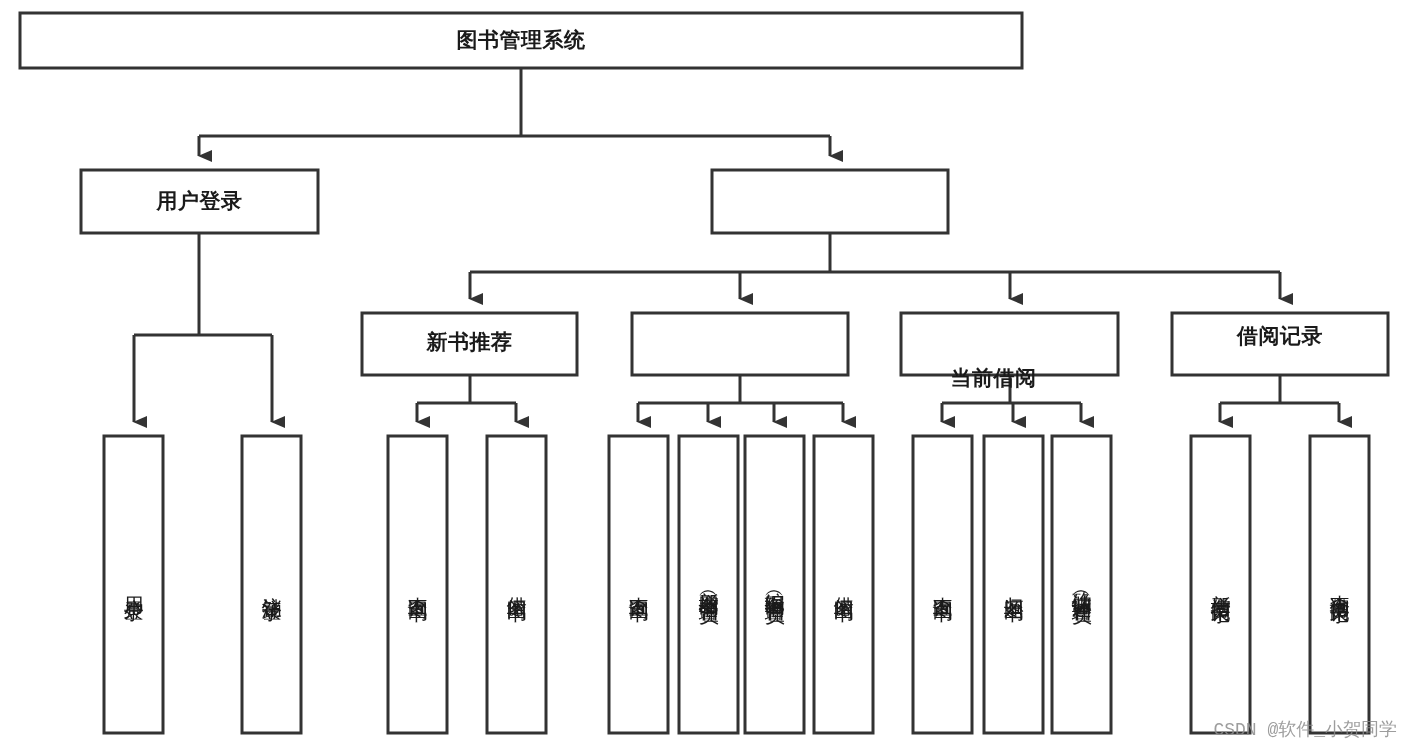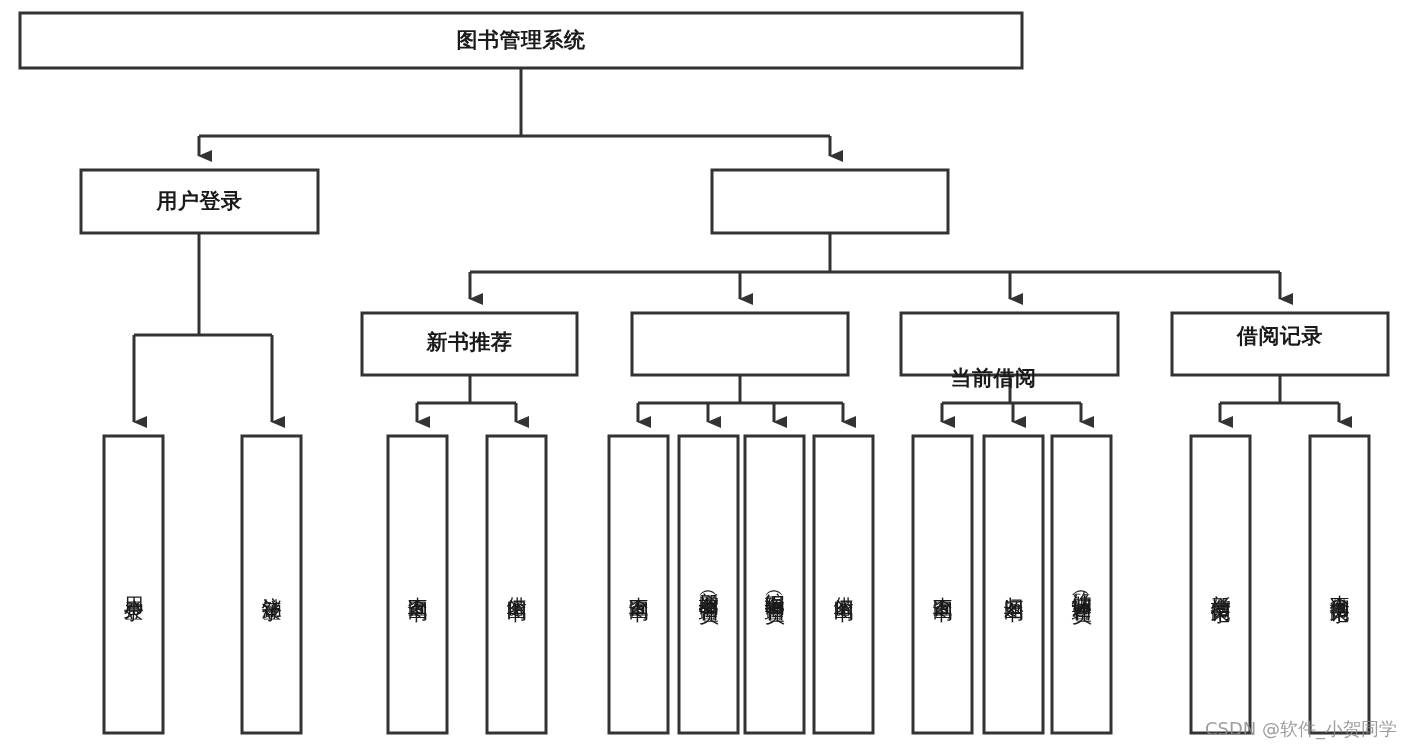--- a/index.html
+++ b/index.html
@@ -71,20 +71,21 @@
   }
   .watermark {
     position: absolute;
     right: 8px;
     bottom: 6px;
     font-size: 18px;
     color: #8d8d8d;
     opacity: 0.85;
     white-space: nowrap;
     pointer-events: none;
+    font-family: Liberation Mono, monospace;
   }
 </style>
 </head>
 <body>
 
 <div id="diagram-root">
 
   <svg class="diagram-svg" viewBox="0 0 1405 747">
     <defs>
       <marker id="arrow" viewBox="0 0 12 14" refX="6" refY="13" markerWidth="12" markerHeight="14" orient="auto-start-reverse" markerUnits="userSpaceOnUse">

